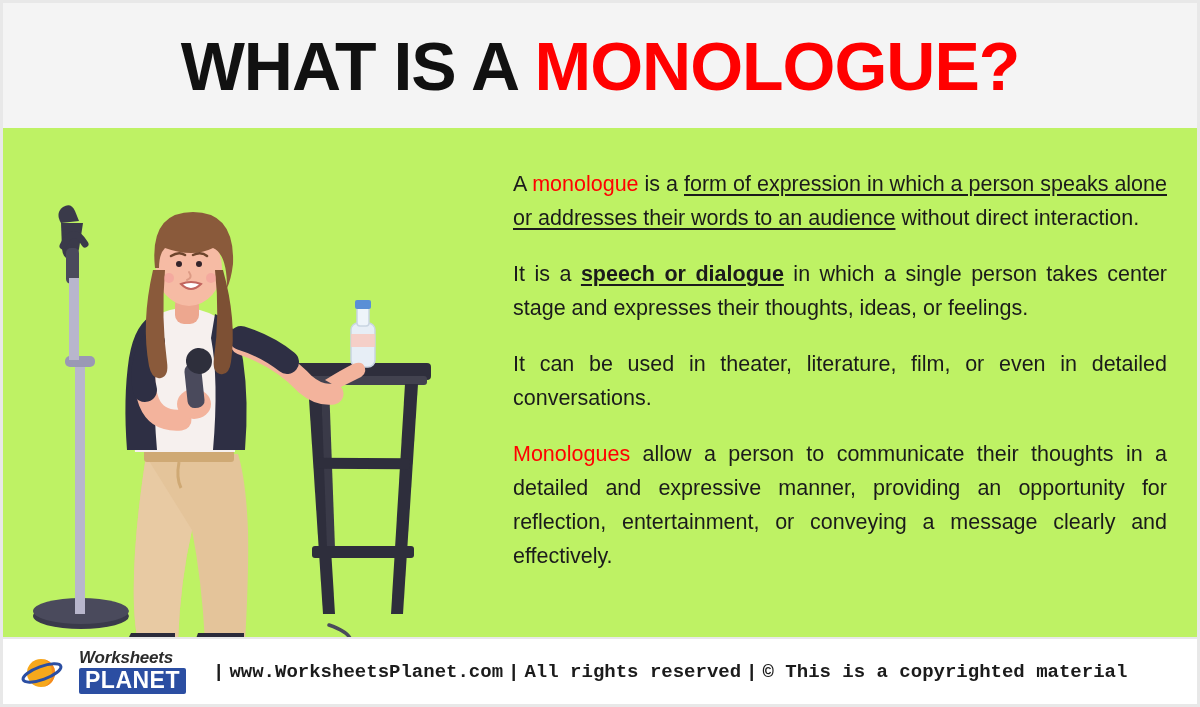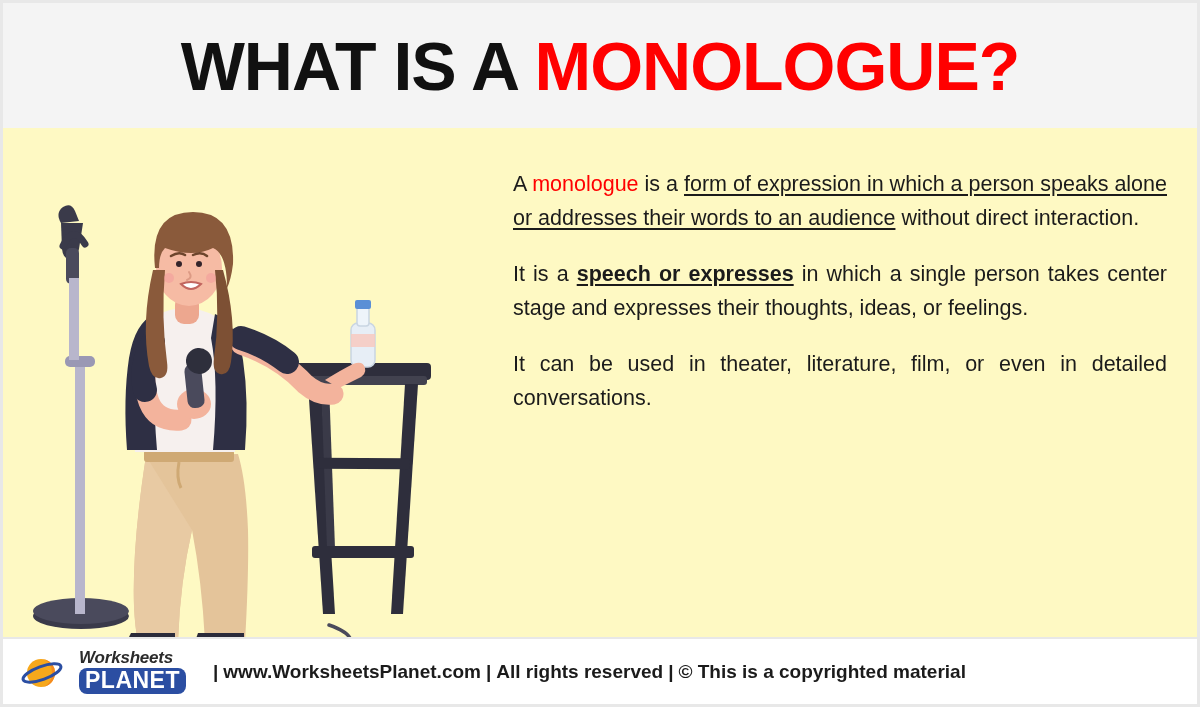--- a/index.html
+++ b/index.html
@@ -12,21 +12,21 @@
     background: #ffffff;
     font-family: "Liberation Sans", sans-serif;
     overflow: hidden;
   }
   .page {
     position: relative;
     width: 1200px;
     height: 707px;
     box-sizing: border-box;
     border: 3px solid #e8e8e8;
-    background: #fef9c3;
+    background: #bef264;
     overflow: hidden;
   }
 
   
   .header {
     position: absolute;
     left: 0; top: 0;
     width: 100%;
     height: 125px;
     background: #f4f4f4;
@@ -118,30 +118,30 @@
     color: #2b2b2b;
     letter-spacing: -0.2px;
   }
   .logo-bottom {
     font-size: 23px;
     font-weight: bold;
     color: #ffffff;
     background: #2b4ea2;
     padding: 1px 6px 2px 6px;
     letter-spacing: 0.5px;
-    border-radius: 8px;
+    border-radius: 2px;
     margin-top: 2px;
   }
   .footer-text {
     margin-left: 22px;
     font-size: 19px;
     font-weight: bold;
     color: #1b1b1b;
     white-space: nowrap;
-    font-family: Liberation Sans, sans-serif;
+    font-family: Liberation Mono, monospace;
   }
   .footer-sep { color: #1b1b1b; margin: 0 5px; }
 </style>
 </head>
 <body>
 
 <div class="page">
 
   <div class="header">
     <div class="header-title">
@@ -233,27 +233,30 @@
       </svg>
     </div>
 
     <div class="text-col">
 
       <p class="para">
         <span>A </span><span class="red">monologue</span><span> is a </span><span class="uline">form of expression in which a person speaks alone or addresses their words to an audience</span><span> without direct interaction.</span>
       </p>
 
       <p class="para">
-        <span>It is a </span><span class="ul-bold">speech or expresses</span><span> in which a single person takes center stage and expresses their thoughts, ideas, or feelings.</span>
+        <span>It is a </span><span class="ul-bold">speech or dialogue</span><span> in which a single person takes center stage and expresses their thoughts, ideas, or feelings.</span>
       </p>
 
       <p class="para">
         <span>It can be used in theater, literature, film, or even in detailed conversations.</span>
       </p>
 
+      <p class="para">
+        <span class="red">Monologues</span><span> allow a person to communicate their thoughts in a detailed and expressive manner, providing an opportunity for reflection, entertainment, or conveying a message clearly and effectively.</span>
+      </p>
 
     </div>
   </div>
 
   <div class="footer">
     <div class="logo">
       <svg class="logo-mark" viewBox="0 0 42 42">
         <circle cx="20" cy="21" r="14" fill="#f7a81b"></circle>
         <path d="M20 7 a14 14 0 0 1 0 28 a11 14 0 0 0 0 -28" fill="#f58a1f"></path>
         <ellipse cx="21" cy="21" rx="20" ry="6.5" fill="none" stroke="#2b4ea2" stroke-width="3" transform="rotate(-20 21 21)"></ellipse>

